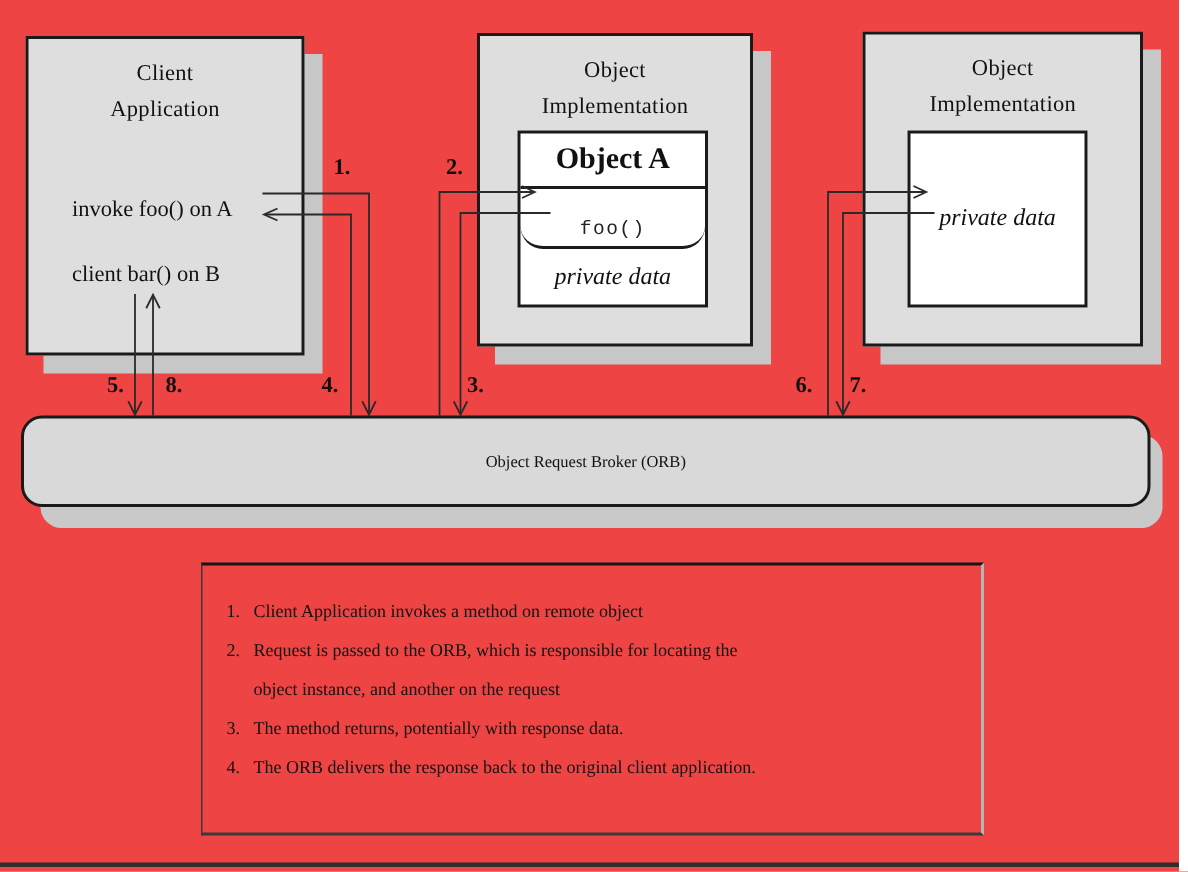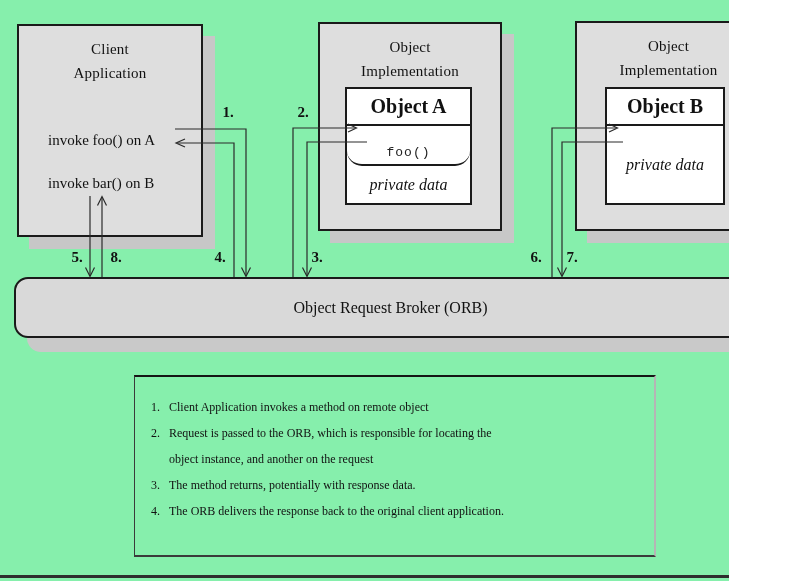--- a/index.html
+++ b/index.html
@@ -1,20 +1,20 @@
 <!DOCTYPE html>
 <html><head>
 <meta charset="utf-8">
 <style>
   html,body{margin:0;padding:0;}
   *{box-sizing:border-box;}
   #page{
     position:relative;
-    width:729px;height:581px;
-    background:#86efac;
+    width:786px;height:581px;
+    background:#ef4444;
     overflow:hidden;
     font-family:"Liberation Serif", serif;
     color:#111;
     padding-left:13px;
   }
   .shadow{position:absolute;background:#c7c7c7;}
   .gbox{
     position:absolute;background:#dedede;
     border:2px solid #1a1a1a;
   }
@@ -46,21 +46,21 @@
     position:absolute;font-size:15px;white-space:nowrap;
   }
   #orb-shadow{
     position:absolute;left:27px;top:290px;width:748px;height:62px;
     background:#c9c9c9;border-radius:14px;
   }
   #orb-bar{
     position:absolute;left:14px;top:277px;width:753px;height:61px;
     background:#d9d9d9;border:2px solid #1a1a1a;border-radius:14px;
     display:flex;align-items:center;justify-content:center;
-    font-size:16px;
+    font-size:11px;
   }
   #connector-svg{
     position:absolute;left:0;top:0;z-index:5;pointer-events:none;
   }
   .step-label{
     position:absolute;z-index:6;width:24px;height:18px;
     font-weight:bold;font-size:15px;text-align:center;line-height:18px;
   }
   #legend-box{
     position:absolute;left:134px;top:375px;width:522px;height:182px;
@@ -90,42 +90,41 @@
   <div class="shadow" style="left:587px;top:33px;width:187px;height:210px;"></div>
   <div id="orb-shadow"></div>
 
   <div class="gbox" style="left:17px;top:24px;width:186px;height:213px;">
     <div class="titles">
       <div>Client</div>
       <div>Application</div>
     </div>
   </div>
   <div class="invoke-label" style="left:48px;top:132px;">invoke foo() on A</div>
-  <div class="invoke-label" style="left:48px;top:175px;">invoke bar() on B</div>
+  <div class="invoke-label" style="left:48px;top:175px;">client bar() on B</div>
 
   <div class="gbox" style="left:318px;top:22px;width:184px;height:209px;">
     <div class="titles">
       <div>Object</div>
       <div>Implementation</div>
     </div>
   </div>
   <div class="innerbox" style="left:345px;top:87px;width:127px;height:118px;">
     <div class="sec-head">Object A</div>
     <div class="sec-method">foo()</div>
     <div class="sec-private">private data</div>
   </div>
 
   <div class="gbox" style="left:575px;top:21px;width:187px;height:210px;">
     <div class="titles">
       <div>Object</div>
       <div>Implementation</div>
     </div>
   </div>
   <div class="innerbox" style="left:605px;top:87px;width:120px;height:118px;">
-    <div class="sec-head">Object B</div>
     <div class="sec-private">private data</div>
   </div>
 
   <div id="orb-bar">
     <span>Object Request Broker (ORB)</span>
   </div>
 
   <svg id="connector-svg" width="792" height="581" viewBox="0 0 792 581">
     <g stroke="#2a2a2a" stroke-width="1.2" fill="none">
 

